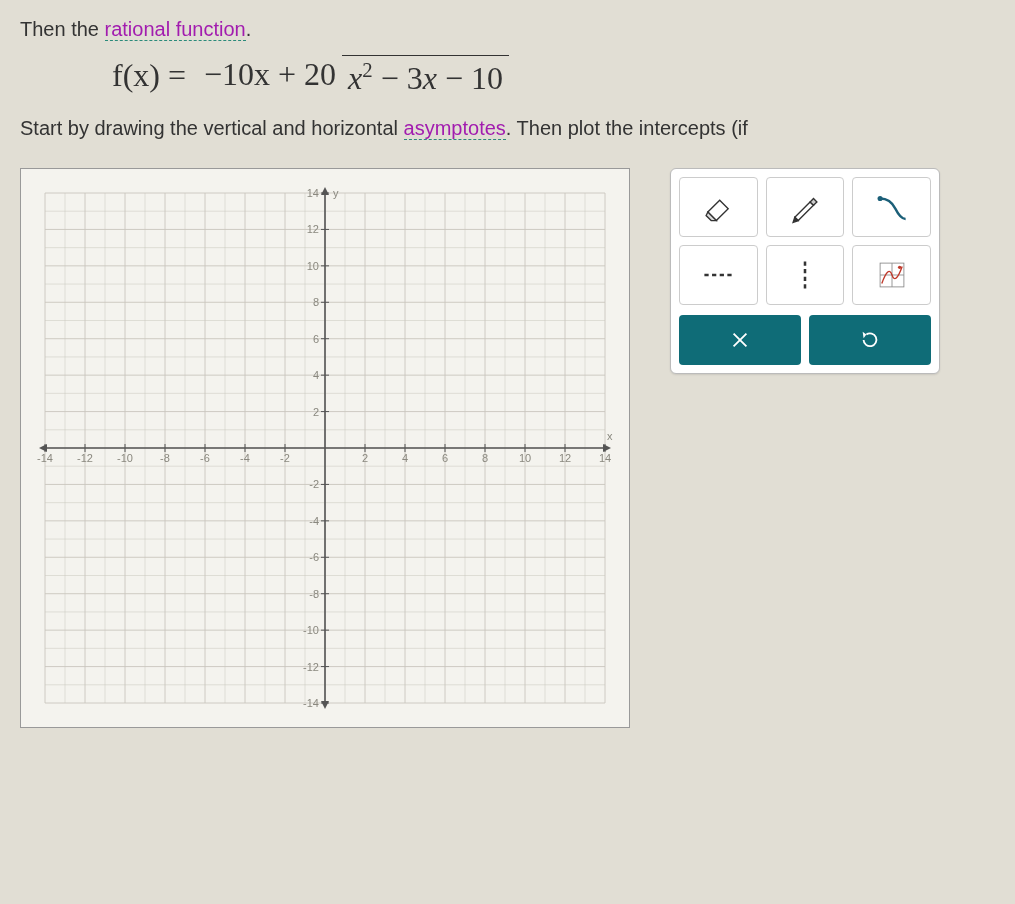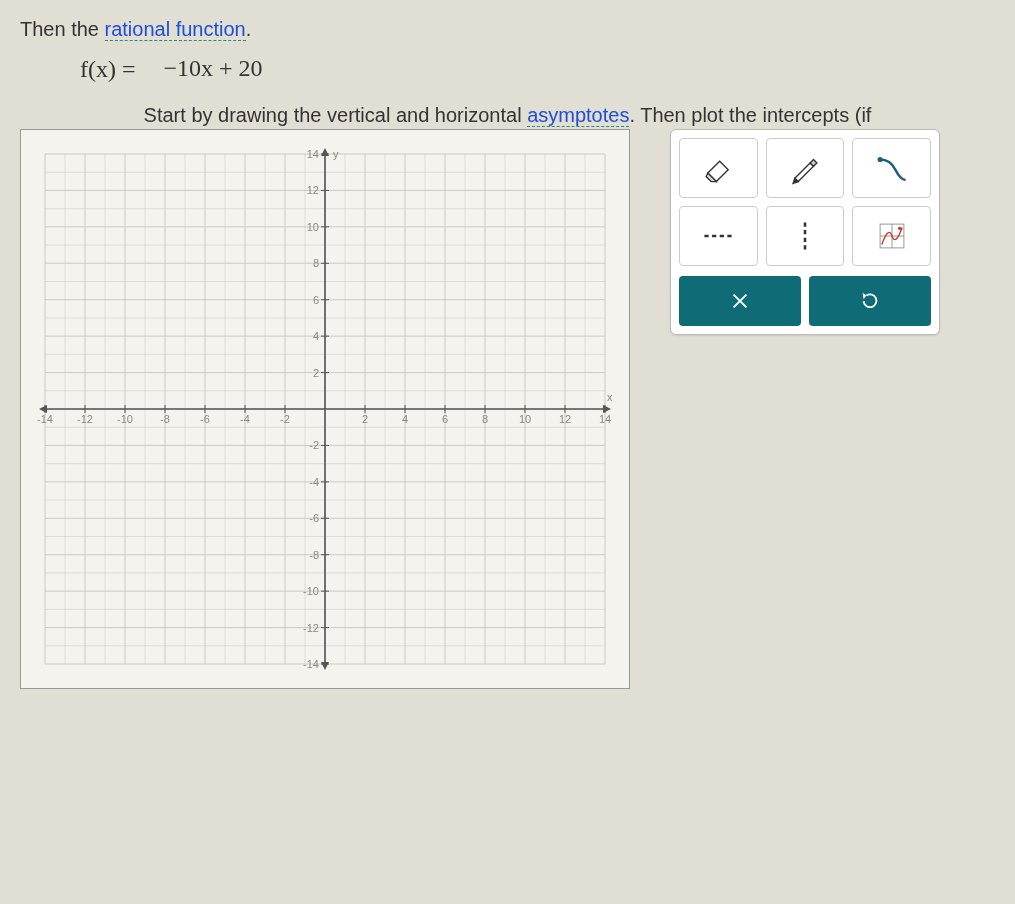--- a/index.html
+++ b/index.html
@@ -12,45 +12,45 @@
     width: 1015px;
     height: 904px;
     overflow: hidden;
   }
   .prompt-line {
     font-size: 20px;
     color: #333;
     margin-bottom: 14px;
   }
   .def-link {
-    color: #1d4ed8;
+    color: #a21caf;
     border-bottom: 1px dashed #2a8a7a;
     cursor: pointer;
   }
   .formula-wrap {
-    margin: 10px 0 18px 60px;
+    margin: 10px 0 18px 92px;
     font-family: "Times New Roman", serif;
-    font-size: 24px;
+    font-size: 32px;
     display: flex;
     align-items: center;
-    gap: 22px;
+    gap: 12px;
   }
   .frac {
     display: inline-flex;
     flex-direction: row;
     align-items: center;
     vertical-align: middle;
   }
   .frac .num { padding: 0 6px 2px; }
   .frac .den { padding: 2px 6px 0; border-top: 1.5px solid #333; }
   sup { font-size: 0.65em; vertical-align: super; }
   .instruction {
     font-size: 20px;
     line-height: 1.35;
-    text-align: center;
+    margin-bottom: 26px;
   }
   .work-row {
     display: flex;
     align-items: flex-start;
     gap: 40px;
   }
   .graph-box {
     border: 1px solid #999;
     background: #f4f3ee;
     width: 610px;
@@ -111,20 +111,21 @@
 <body>
 
 <div class="prompt-line">
   <span>Then the </span><span class="def-link">rational function</span><span>.</span>
 </div>
 
 <div class="formula-wrap">
   <span>f(x) =</span>
   <span class="frac">
     <span class="num">−10x + 20</span>
+    <span class="den"><span><i>x</i><sup>2</sup> − 3<i>x</i> − 10</span></span>
   </span>
 </div>
 
 <div class="instruction">
   <span>Start by drawing the vertical and horizontal </span><span class="def-link">asymptotes</span><span>. Then plot the intercepts (if</span><br>
 </div>
 
 <div class="work-row">
 
   <div class="graph-box">

